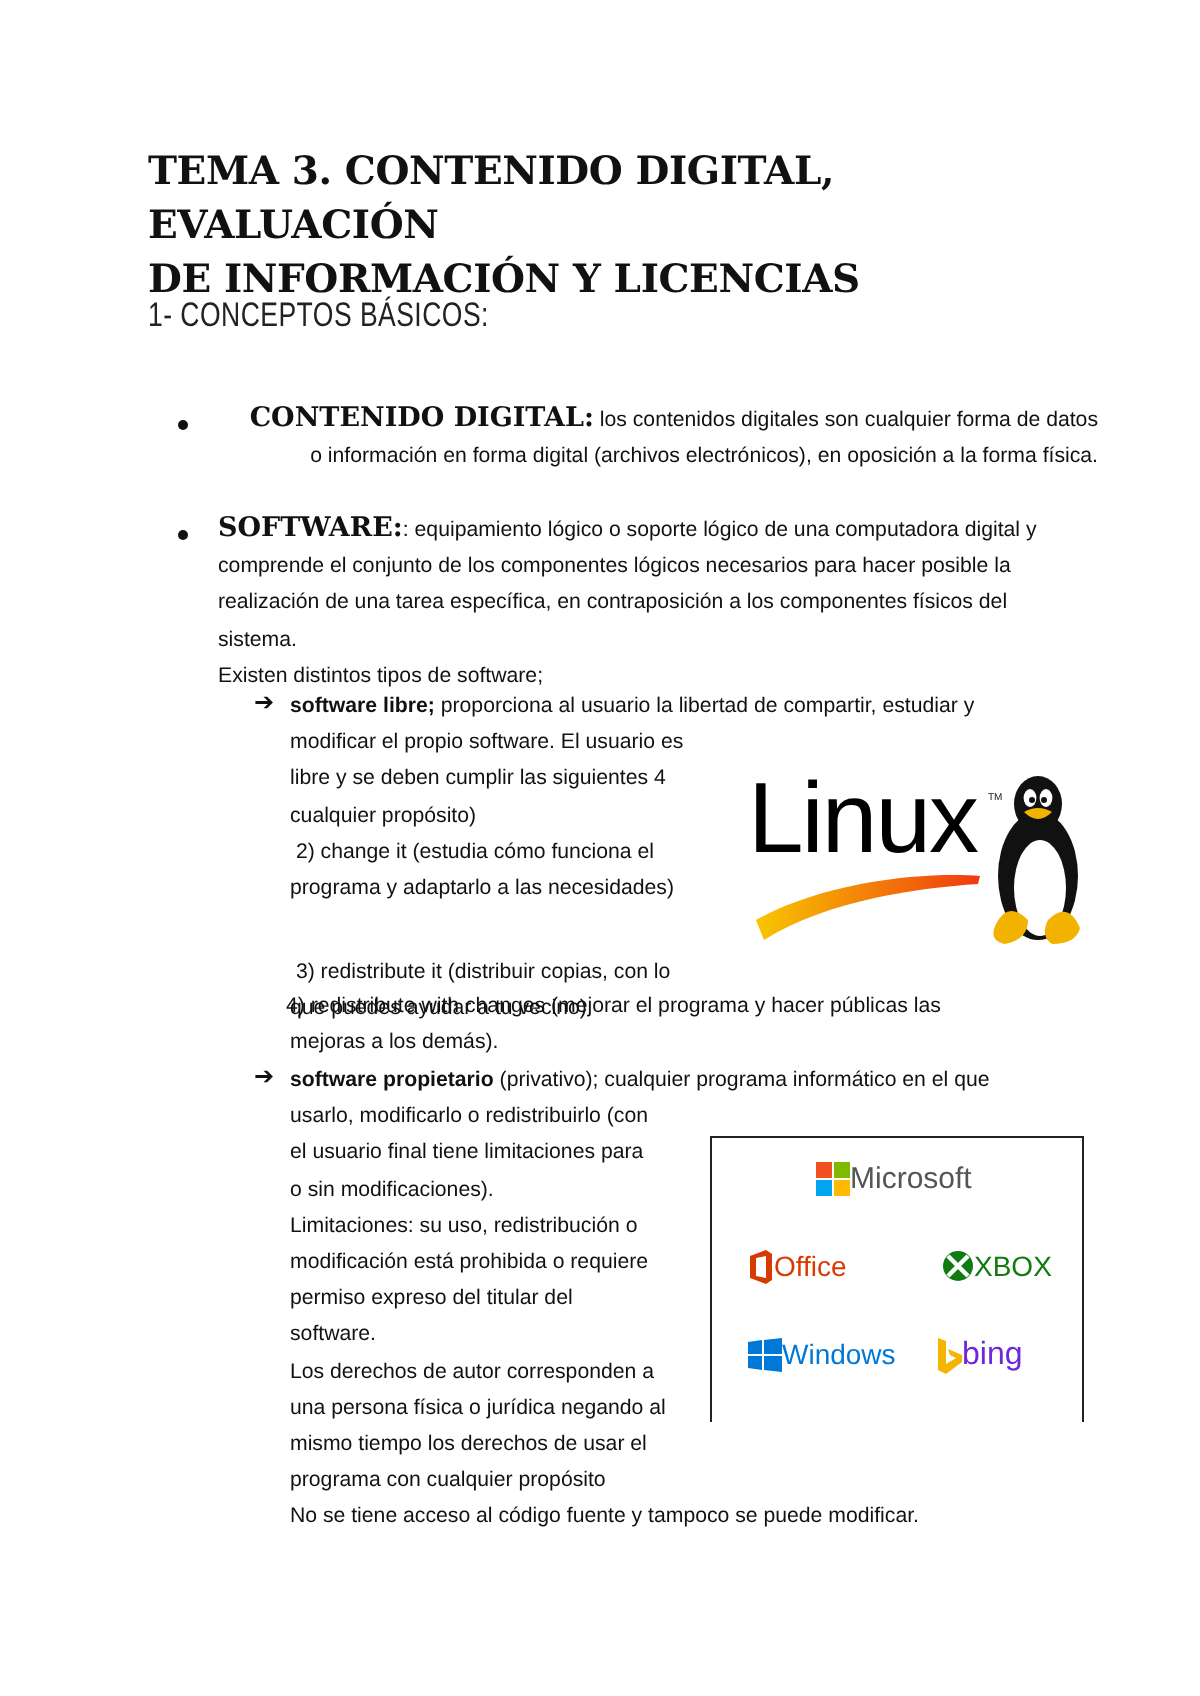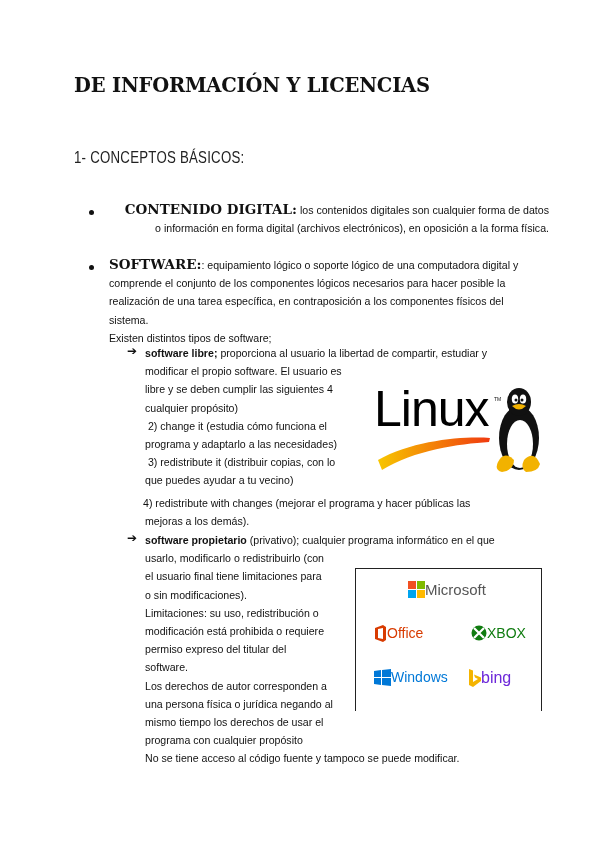--- a/index.html
+++ b/index.html
@@ -35,20 +35,21 @@
   }
   .ms-row { position: absolute; display: flex; gap: 0; font-family: "Liberation Sans", sans-serif; }
   .ms-grid { display: grid; grid-template-columns: 8px 8px; grid-template-rows: 8px 8px; gap: 1px; }
 </style>
 </head>
 <body>
 
 <div class="page">
 
   <div class="title">
+    <div>TEMA 3. CONTENIDO DIGITAL, EVALUACIÓN</div>
     <div>DE INFORMACIÓN Y LICENCIAS</div>
   </div>
 
   <div class="section">1- CONCEPTOS BÁSICOS:</div>
 
   <div class="bullet" style="top:207px;">
       <span class="dot" style="top:3px;"></span>
     </div>
   <div class="para body-text" style="left:109px; top:200px; width:440px;text-align:right;">
     <div><span class="term">CONTENIDO DIGITAL:</span> <span>los contenidos digitales son cualquier forma de datos</span></div>
@@ -67,21 +68,21 @@
   </div>
 
   <div class="arrow" style="top:344px;">➔</div>
   <div class="para body-text" style="left:145px; top:344px; width:400px;">
     <div><span class="sub-strong">software libre;</span> <span>proporciona al usuario la libertad de compartir, estudiar y</span></div>
     <div>modificar el propio software.  El usuario es</div>
     <div>libre y se deben cumplir las siguientes 4</div>
     <div>cualquier propósito)</div>
     <div style="white-space:pre;"> 2) change it (estudia cómo funciona el</div>
     <div>programa y adaptarlo a las necesidades)</div>
-    <div style="white-space:pre;"> 3) redistribute it (distribuir copias, con lo</div>
+    <div style="white-space:pre;margin-top:24px;"> 3) redistribute it (distribuir copias, con lo</div>
     <div>que puedes ayudar a tu vecino)</div>
   </div>
   <div class="para body-text" style="left:143px; top:494px; width:400px;">
     <div>4) redistribute with changes (mejorar el programa y hacer públicas las</div>
     <div style="padding-left:2px;">mejoras a los demás).</div>
   </div>
 
   <div class="linux-logo">
     <span class="linux-word">Linux</span>
     <span class="tm">TM</span>

